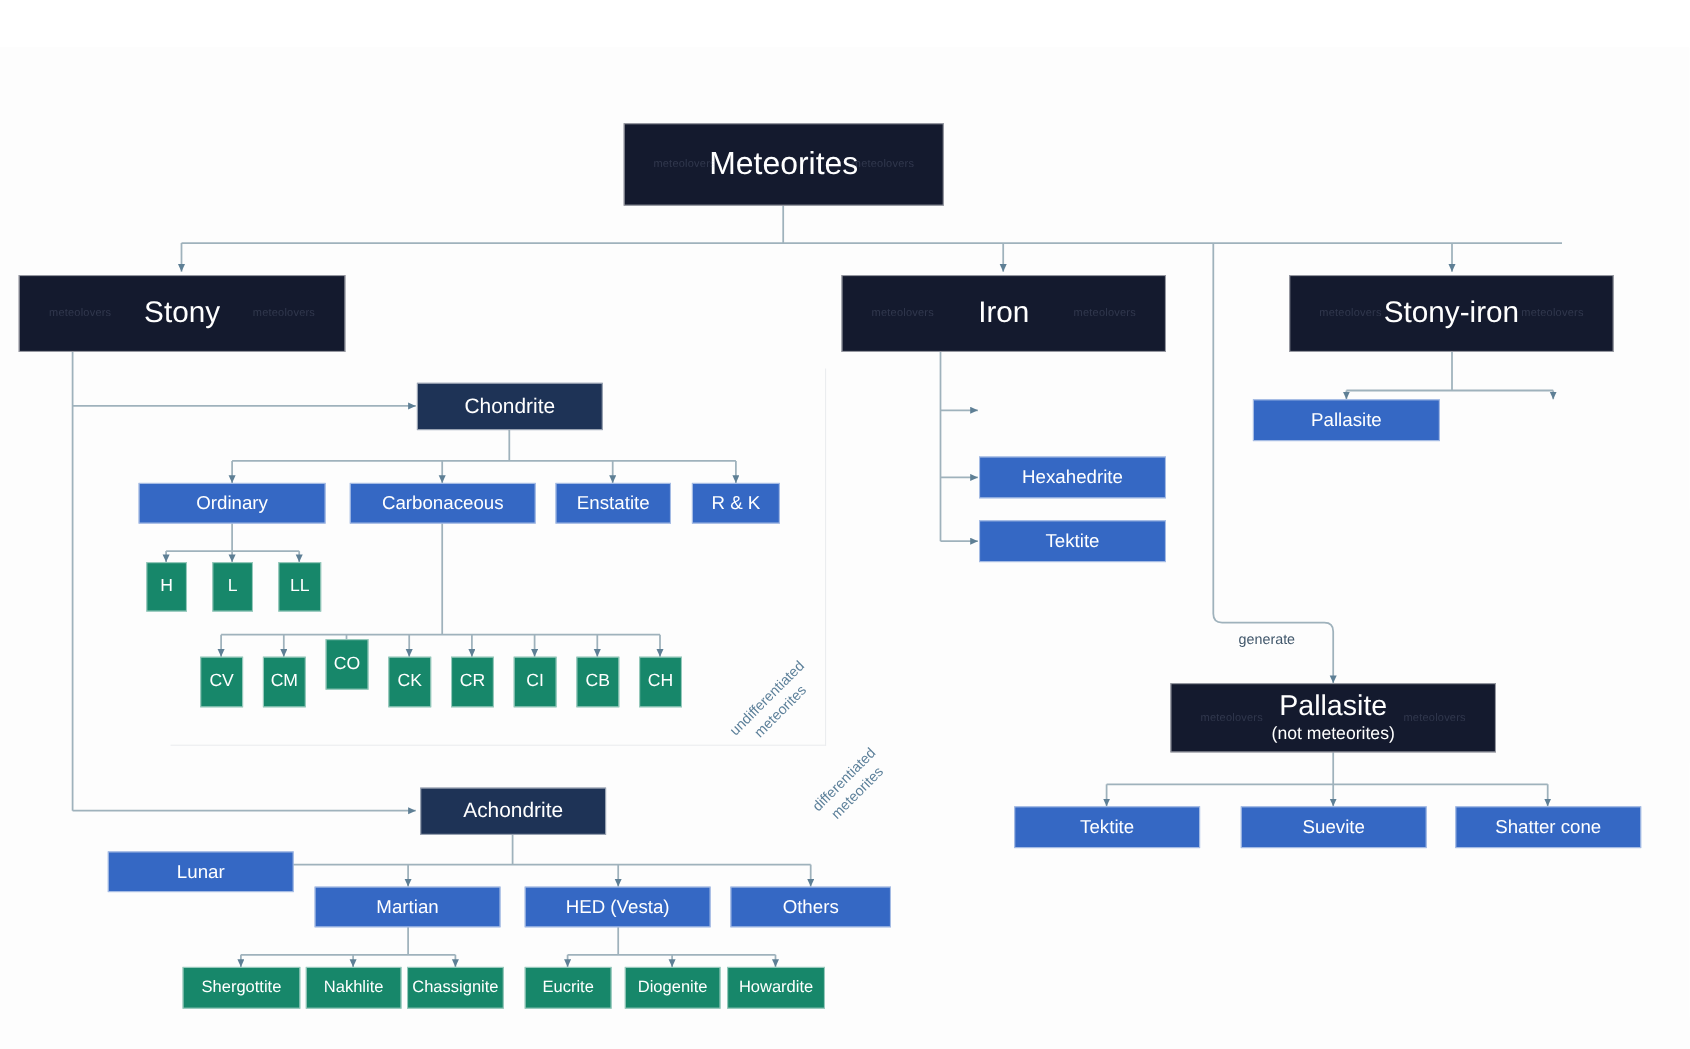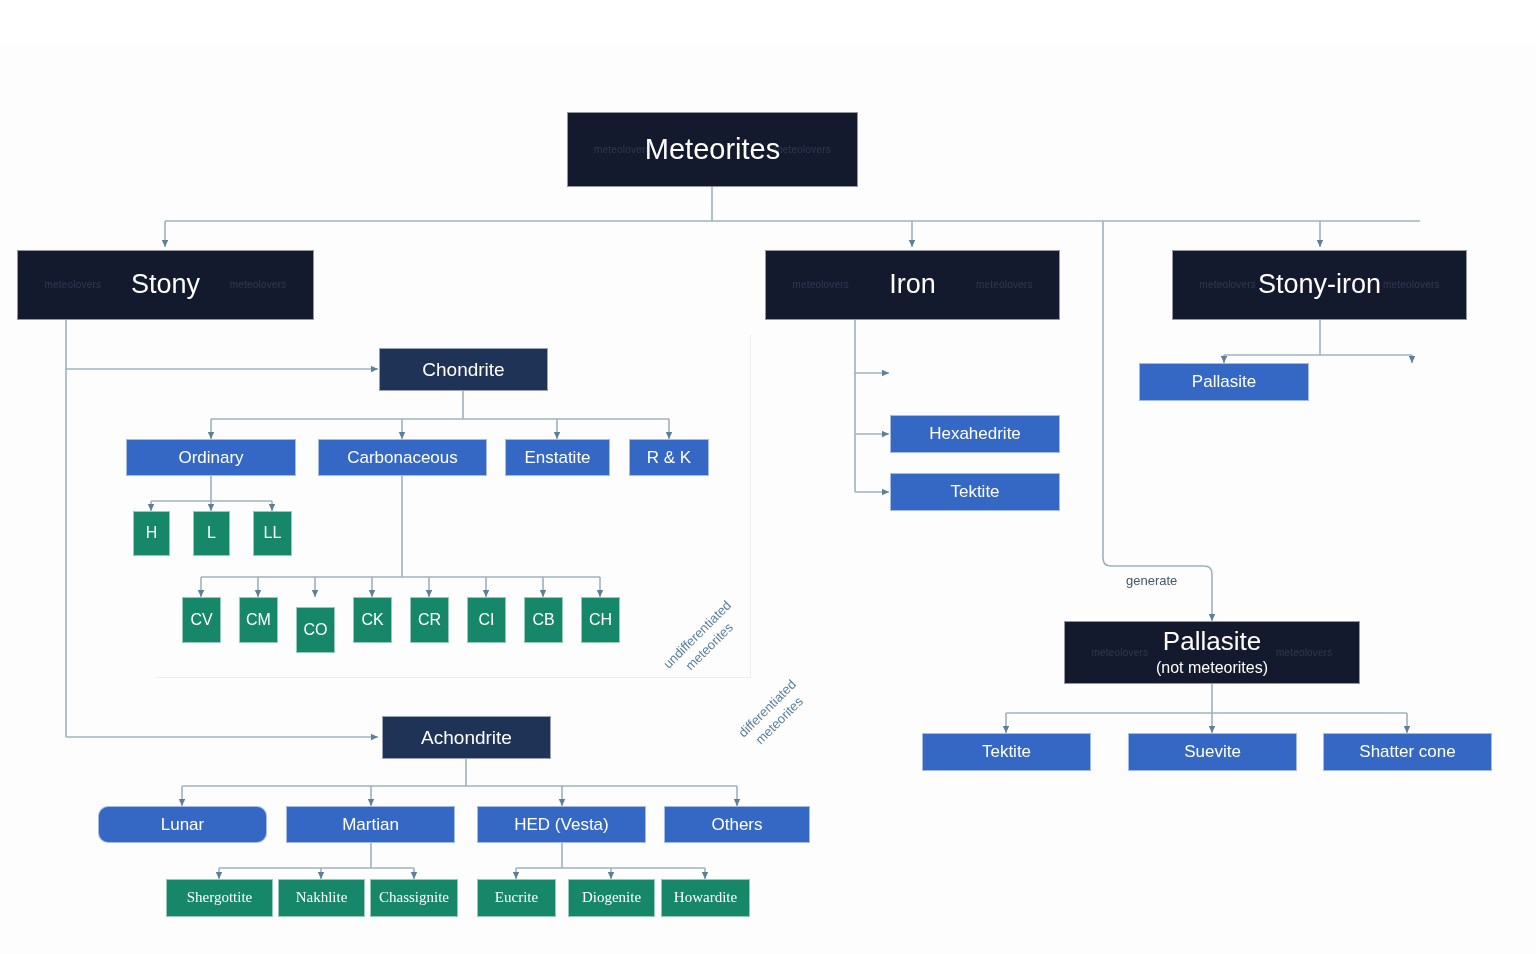--- a/index.html
+++ b/index.html
@@ -31,21 +31,21 @@
     line-height:1.15;
     border:1px solid rgba(255,255,255,0.55);
     overflow:hidden;
     z-index:3;
   }
   .lvl0{ background:#141a2e; font-size:29px; font-weight:400; }
   .lvl1{ background:#141a2e; font-size:27px; font-weight:400; }
   .mid { background:#1e3356; font-size:19px; font-weight:400; }
   .blue{ background:#3568c4; font-size:17px; font-weight:400; }
   .green{background:#17876a; font-size:16px; font-weight:400; }
-  .green.sm{font-size:15px;font-family:Liberation Serif, serif;}
+  .green.sm{font-size:15px;}
 
   .sub{font-size:16px;display:block;margin-top:2px;}
 
   
   .wm{
     position:absolute;
     top:50%;
     transform:translateY(-50%);
     font-size:10px;
     letter-spacing:.2px;
@@ -223,40 +223,40 @@
   <div class="node green" style="left:253px;top:468px;width:39px;height:45px;">
     <span>LL</span>
   </div>
 
   <div class="node green" style="left:182px;top:554px;width:39px;height:46px;">
     <span>CV</span>
   </div>
   <div class="node green" style="left:239px;top:554px;width:39px;height:46px;">
     <span>CM</span>
   </div>
-  <div class="node green" style="left:296px;top:564px;width:39px;height:46px;">
+  <div class="node green" style="left:296px;top:538px;width:39px;height:46px;">
     <span>CO</span>
   </div>
   <div class="node green" style="left:353px;top:554px;width:39px;height:46px;">
     <span>CK</span>
   </div>
   <div class="node green" style="left:410px;top:554px;width:39px;height:46px;">
     <span>CR</span>
   </div>
   <div class="node green" style="left:467px;top:554px;width:39px;height:46px;">
     <span>CI</span>
   </div>
   <div class="node green" style="left:524px;top:554px;width:39px;height:46px;">
     <span>CB</span>
   </div>
   <div class="node green" style="left:581px;top:554px;width:39px;height:46px;">
     <span>CH</span>
   </div>
 
-  <div class="node blue" style="left:98px;top:763px;width:169px;height:37px;border-radius:10px;">
+  <div class="node blue" style="left:98px;top:731px;width:169px;height:37px;">
     <span>Lunar</span>
   </div>
   <div class="node blue" style="left:286px;top:763px;width:169px;height:37px;">
     <span>Martian</span>
   </div>
   <div class="node blue" style="left:477px;top:763px;width:169px;height:37px;">
     <span>HED (Vesta)</span>
   </div>
   <div class="node blue" style="left:664px;top:763px;width:146px;height:37px;">
     <span>Others</span>

